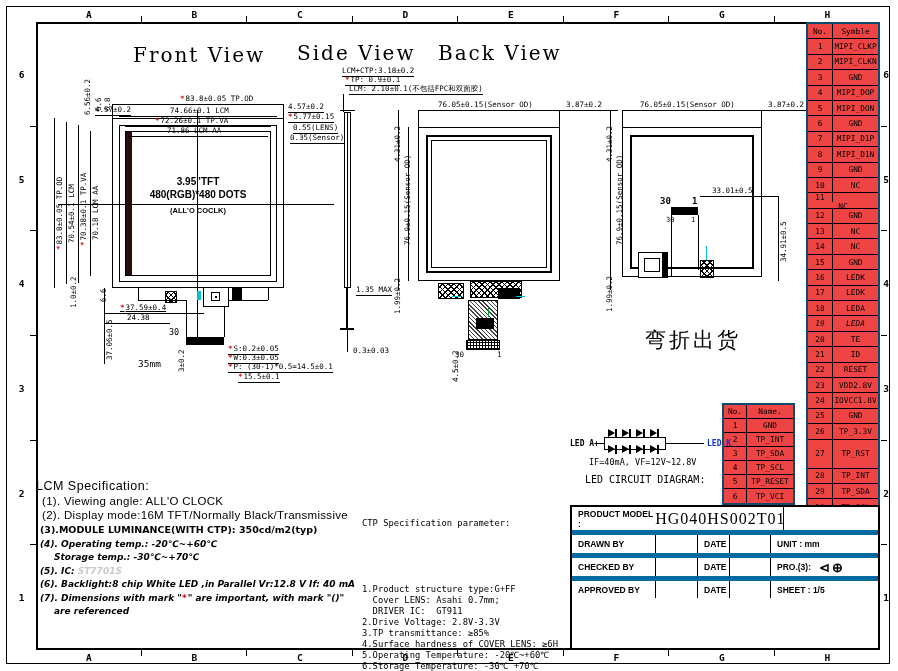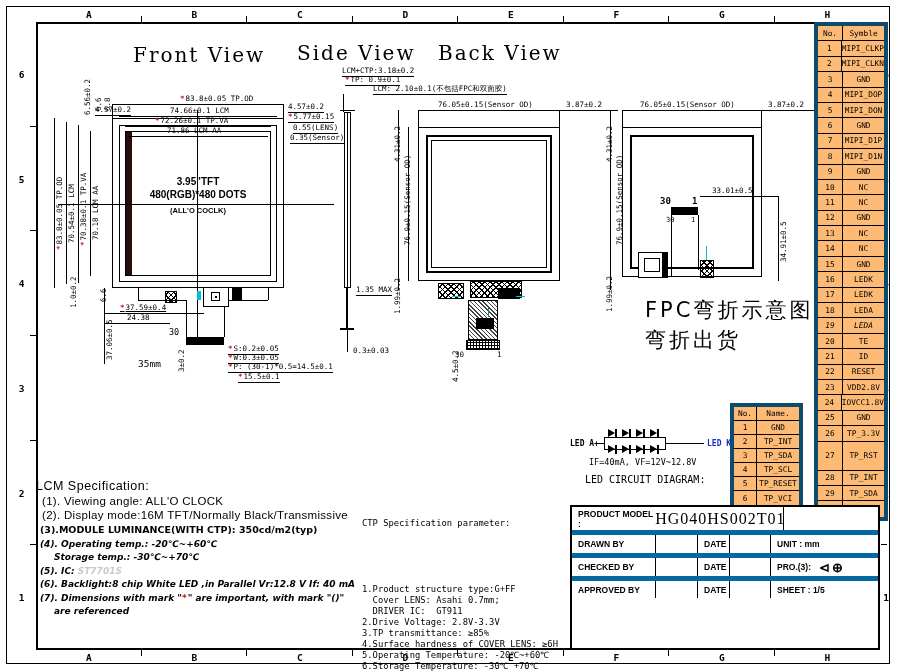--- a/index.html
+++ b/index.html
@@ -35,21 +35,21 @@
   .green{position:absolute;background:#00a13a;}
   
   .dim{position:absolute;font-size:7.5px;line-height:1.15;white-space:nowrap;}
   .dim.u{border-bottom:1px solid #000;}
   .star{color:#c11;font-weight:bold;margin-right:1px;}
   .rot{transform:rotate(-90deg);transform-origin:0 0;}
   .title{position:absolute;font-family:"DejaVu Serif",serif;font-size:20px;letter-spacing:2px;white-space:nowrap;}
   .panel-text{position:absolute;text-align:center;font-size:10px;line-height:1.3;font-family:"Liberation Sans",sans-serif;font-weight:bold;}
   .panel-text .s3{font-size:7.5px;font-weight:bold;margin-top:5px;}
   
-  .ptable{position:absolute;border:4px solid #0c4a6e;box-sizing:border-box;font-size:7.8px;background:#fdba74;margin-left:8px;}
+  .ptable{position:absolute;border:2px solid #0c4a6e;box-sizing:border-box;font-size:7.8px;background:#ef4444;}
   .ptable .prow{display:flex;border-bottom:1px solid #000;box-sizing:border-box;}
   .ptable .prow:last-child{border-bottom:none;}
   .ptable .c1{width:25px;border-right:1px solid #000;display:flex;align-items:center;justify-content:center;box-sizing:border-box;}
   .ptable .c2{flex:1;display:flex;align-items:center;justify-content:center;}
   
   .diode{position:relative;display:inline-block;width:11px;height:9px;}
   .diode::before{content:"";position:absolute;left:0;top:0;width:0;height:0;
                  border-top:4.5px solid transparent;border-bottom:4.5px solid transparent;border-left:7px solid #000;}
   .diode::after{content:"";position:absolute;left:7px;top:0;width:2px;height:9px;background:#000;}
   .drow{position:absolute;display:flex;gap:3px;}
@@ -214,21 +214,21 @@
     <div class="rect" style="left:344px;top:112px;width:7px;height:176px;"></div>
     <i class="vline" style="left:347px;top:112px;height:176px;"></i>
     <i class="hline" style="left:340px;top:110px;width:15px;"></i>
     <div class="fill" style="left:346px;top:288px;width:2px;height:40px;"></div>
     <i class="hline" style="left:340px;top:328px;width:14px;height:2px;"></i>
     <i class="vline" style="left:347px;top:330px;height:22px;"></i>
     <i class="vline" style="left:343px;top:94px;height:18px;"></i>
 
     <div class="dim u" style="left:342px;top:67px;">LCM+CTP:3.18±0.2</div>
     <div class="dim u" style="left:345px;top:76px;"><span class="star">*</span><span>TP: 0.9±0.1</span></div>
-    <div class="dim u" style="left:349px;top:85px;margin-left:24px;">LCM: 2.10±0.1(不包括FPC和双面胶)</div>
+    <div class="dim u" style="left:349px;top:85px;">LCM: 2.10±0.1(不包括FPC和双面胶)</div>
     <div class="dim u" style="left:356px;top:286px;">1.35 MAX</div>
     <div class="dim" style="left:353px;top:347px;">0.3±0.03</div>
   </div>
 
   <div>
     <div class="rect" style="left:418px;top:127px;width:142px;height:154px;"></div>
     <div class="rect b2" style="left:426px;top:135px;width:126px;height:138px;"></div>
     <div class="rect" style="left:431px;top:140px;width:116px;height:128px;"></div>
     <i class="hline" style="left:418px;top:110px;width:142px;"></i>
     <i class="vline" style="left:418px;top:110px;height:17px;"></i>
@@ -285,21 +285,20 @@
     <i class="vline" style="left:671px;top:215px;height:62px;"></i>
     <i class="vline" style="left:698px;top:215px;height:55px;"></i>
 
     <div class="rect" style="left:638px;top:252px;width:30px;height:26px;"></div>
     <div class="rect" style="left:644px;top:258px;width:16px;height:14px;"></div>
     <div class="fill" style="left:662px;top:252px;width:6px;height:26px;"></div>
     <div class="xhatch" style="left:700px;top:260px;width:14px;height:18px;"></div>
     <div class="cyan" style="left:706px;top:246px;width:1px;height:14px;"></div>
   </div>
 
-  <div class="fpc-note" style="left:645px;top:296px;">FPC弯折示意图</div>
   <div class="fpc-note" style="left:645px;top:326px;">弯折出货</div>
 
   <div class="ptable" style="left:806px;top:22px;width:74px;">
     <div class="prow" style="height:15.4px;">
       <div class="c1">No.</div>
       <div class="c2">Symble</div>
     </div>
     <div>
 
         <div class="prow" style="height:15.4px;">
@@ -345,21 +344,21 @@
         <div class="prow" style="height:15.4px;">
           <div class="c1">9</div>
           <div class="c2">GND</div>
         </div>
 
         <div class="prow" style="height:15.4px;">
           <div class="c1">10</div>
           <div class="c2">NC</div>
         </div>
 
-        <div class="prow" style="height:15.4px;">
+        <div class="prow" style="height:15.4px;flex-direction:column;">
           <div class="c1">11</div>
           <div class="c2">NC</div>
         </div>
 
         <div class="prow" style="height:15.4px;">
           <div class="c1">12</div>
           <div class="c2">GND</div>
         </div>
 
         <div class="prow" style="height:15.4px;">

